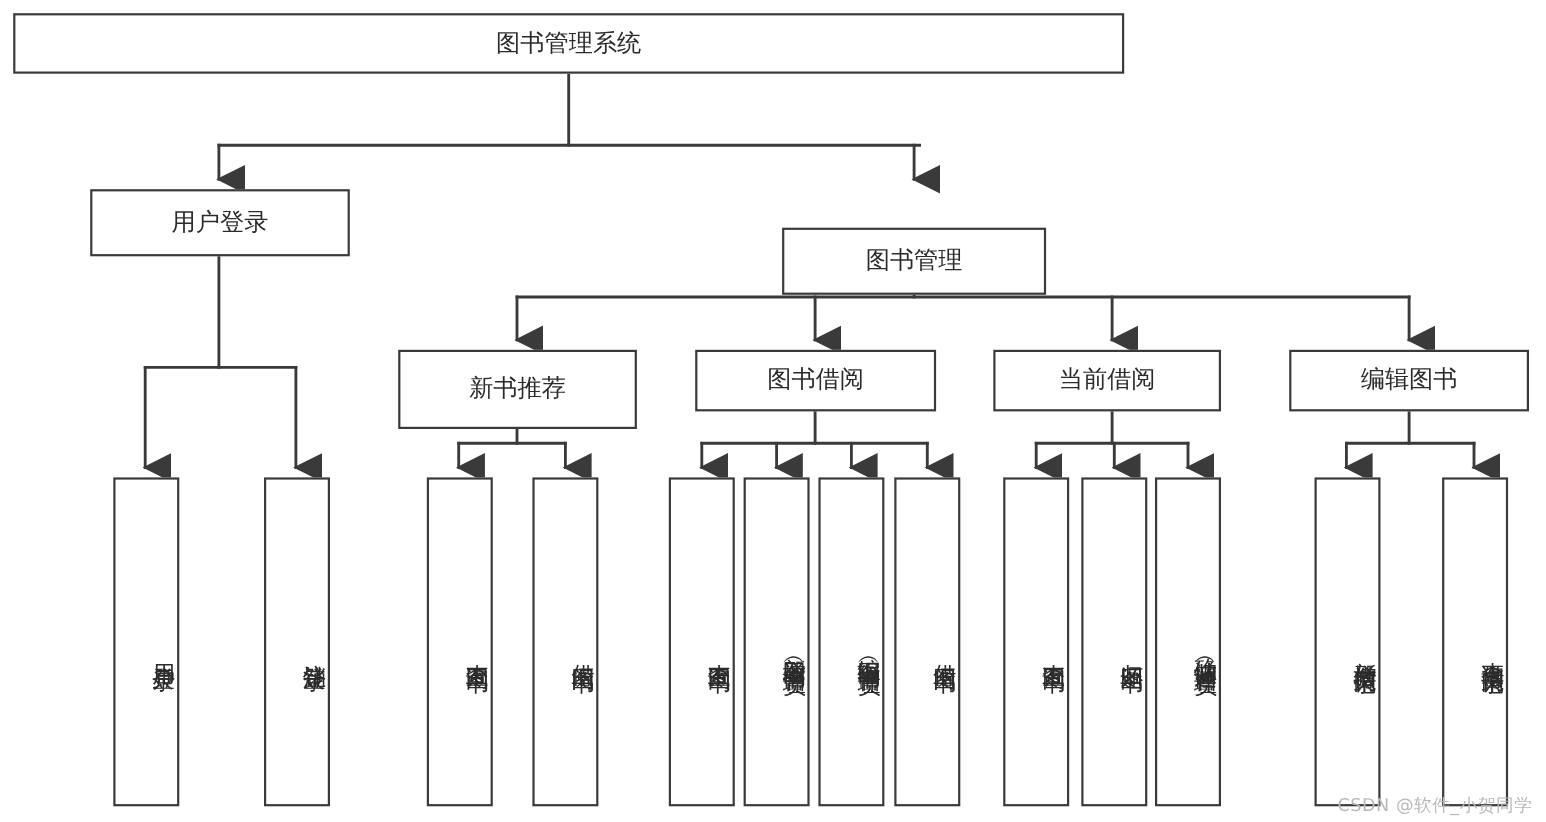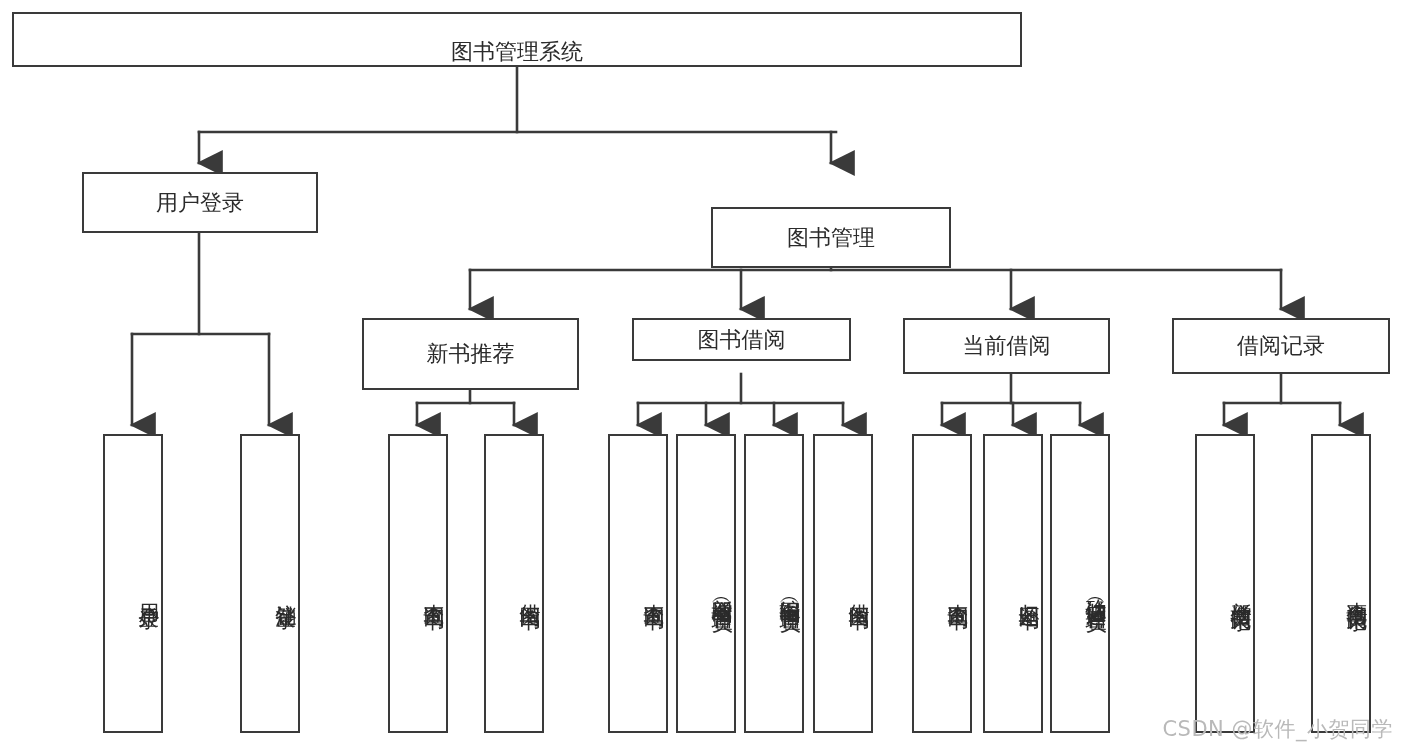--- a/index.html
+++ b/index.html
@@ -54,21 +54,21 @@
   .node.v .vtext{
     writing-mode:vertical-rl;
     text-orientation:upright;
     display:block;
   }
   
   #watermark{
     position:absolute;
     right:12px;
     bottom:4px;
-    font-size:21px;
+    font-size:16px;
     color:#b9b9b9;
     letter-spacing:0.5px;
     white-space:nowrap;
     user-select:none;
     margin-left:46px;
   }
 </style>
 </head>
 <body>
 
@@ -120,46 +120,46 @@
       <path d="M 1013 403 L 1013 425" marker-end="url(#arw)"></path>
       <path d="M 1080 403 L 1080 425" marker-end="url(#arw)"></path>
 
       <path d="M 1281 374 L 1281 403"></path>
       <path d="M 1224 403 L 1340 403"></path>
       <path d="M 1224 403 L 1224 425" marker-end="url(#arw)"></path>
       <path d="M 1340 403 L 1340 425" marker-end="url(#arw)"></path>
     </g>
   </svg>
 
-  <div class="node root" style="left:12px;top:12px;width:1010px;height:55px;align-items:flex-end;">
+  <div class="node root" style="left:12px;top:12px;width:1010px;height:55px;">
     <span>图书管理系统</span>
   </div>
 
   <div class="node h" style="left:82px;top:172px;width:236px;height:61px;">
     <span>用户登录</span>
   </div>
 
   <div class="node h" style="left:711px;top:172px;width:240px;height:61px;margin-top:35px;">
     <span>图书管理</span>
   </div>
 
   <div class="node h" style="left:362px;top:318px;width:217px;height:72px;">
     <span>新书推荐</span>
   </div>
 
-  <div class="node h" style="left:632px;top:318px;width:219px;height:43px;">
+  <div class="node h" style="left:632px;top:318px;width:219px;height:56px;">
     <span>图书借阅</span>
   </div>
 
   <div class="node h" style="left:903px;top:318px;width:207px;height:56px;">
     <span>当前借阅</span>
   </div>
 
   <div class="node h" style="left:1172px;top:318px;width:218px;height:56px;">
-    <span>借阅记录</span>
+    <span>编辑图书</span>
   </div>
 
   <div class="node v" style="left:103px;top:434px;width:60px;height:299px;">
     <span class="vtext">用户登录</span>
   </div>
 
   <div class="node v" style="left:240px;top:434px;width:60px;height:299px;">
     <span class="vtext">注销登录</span>
   </div>
 

